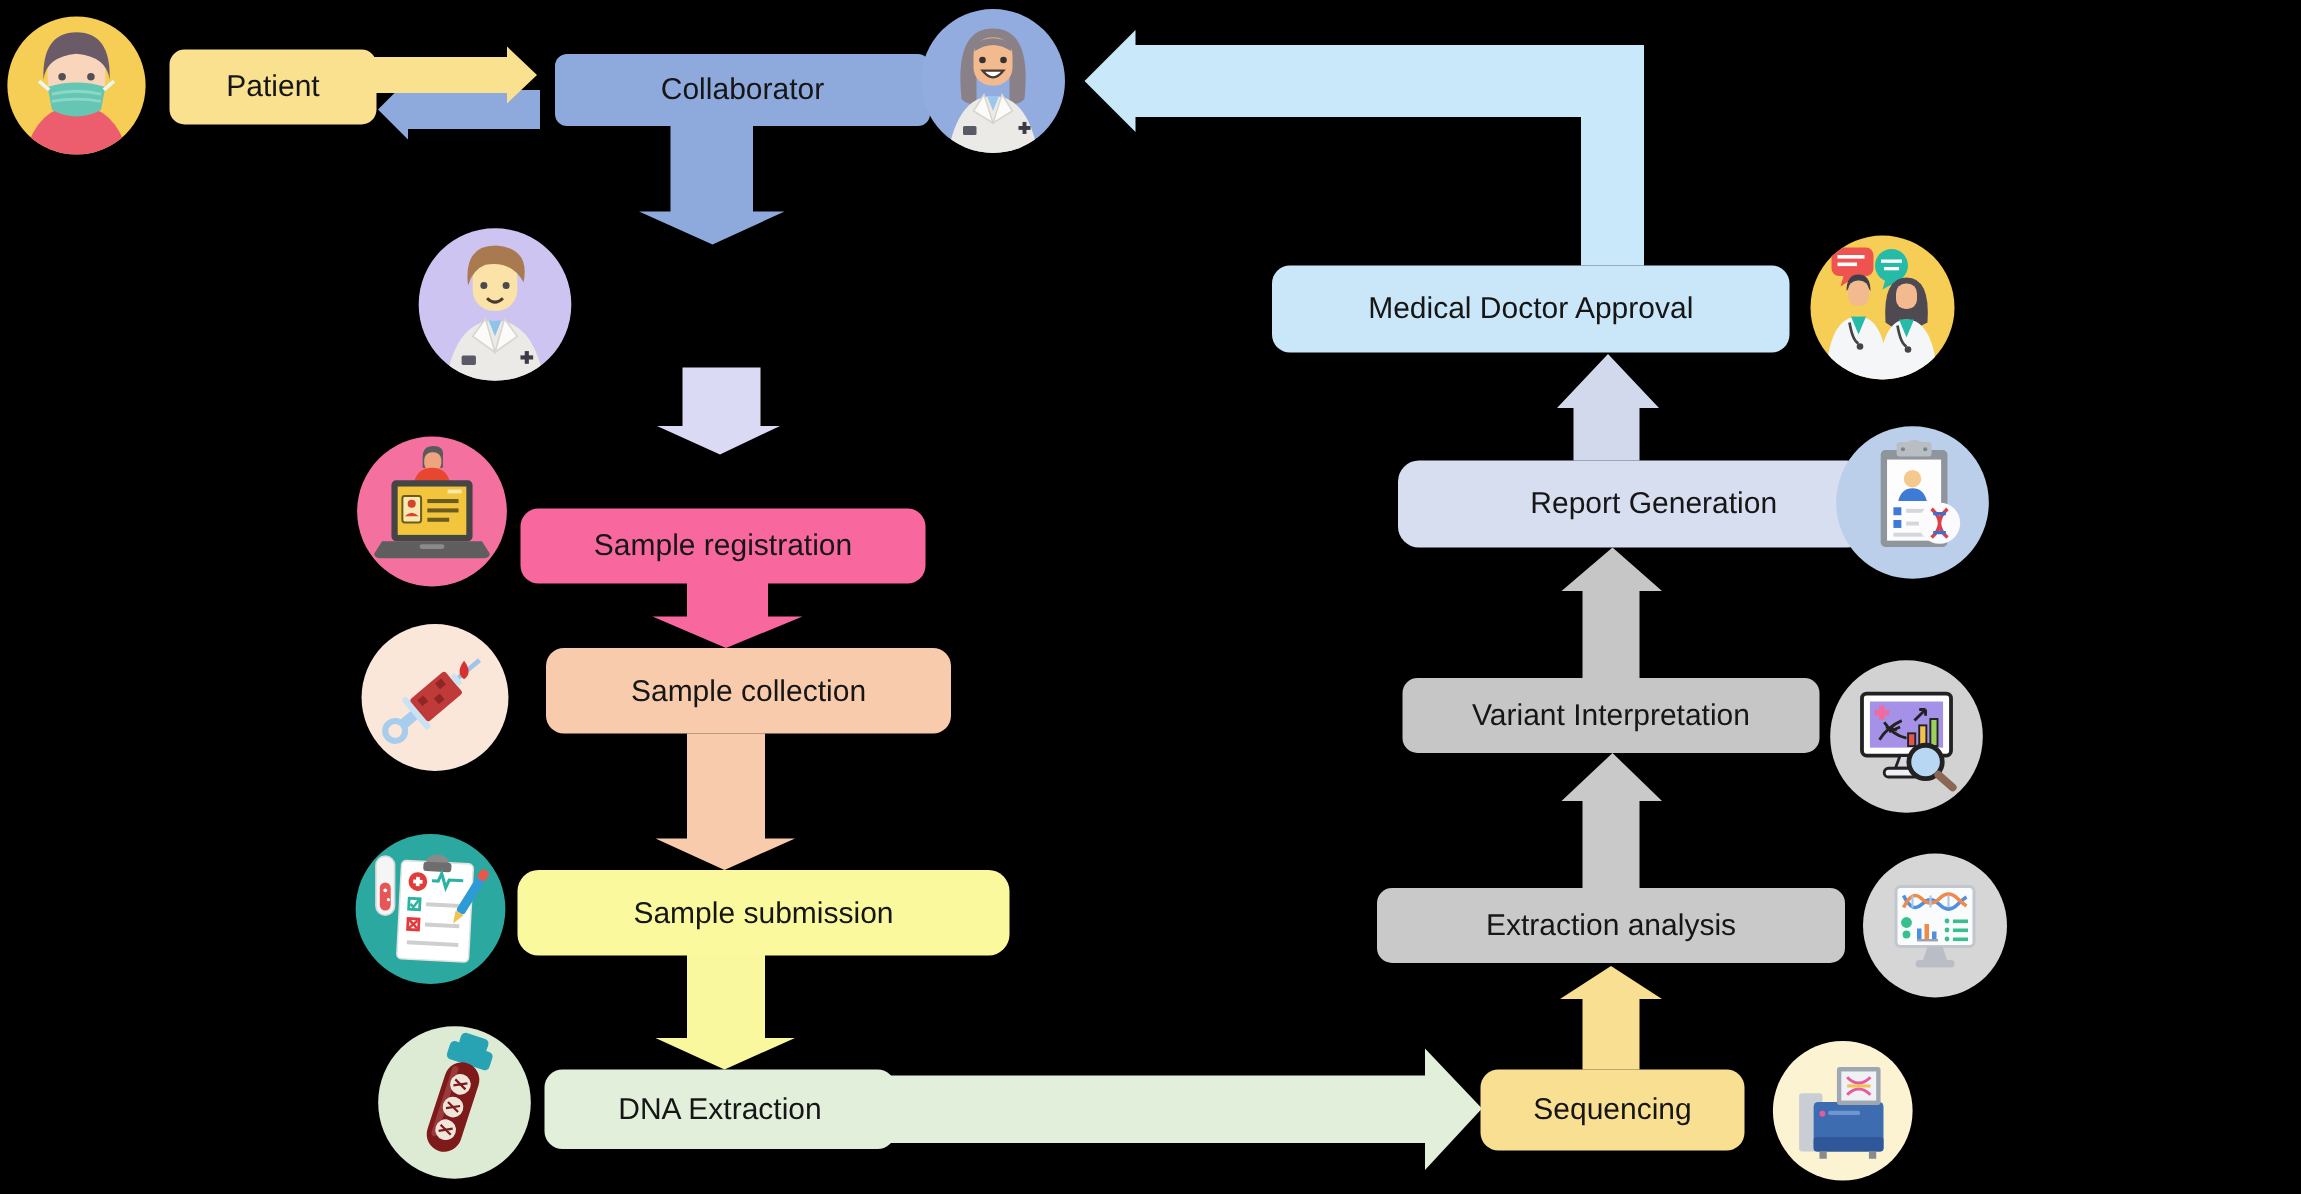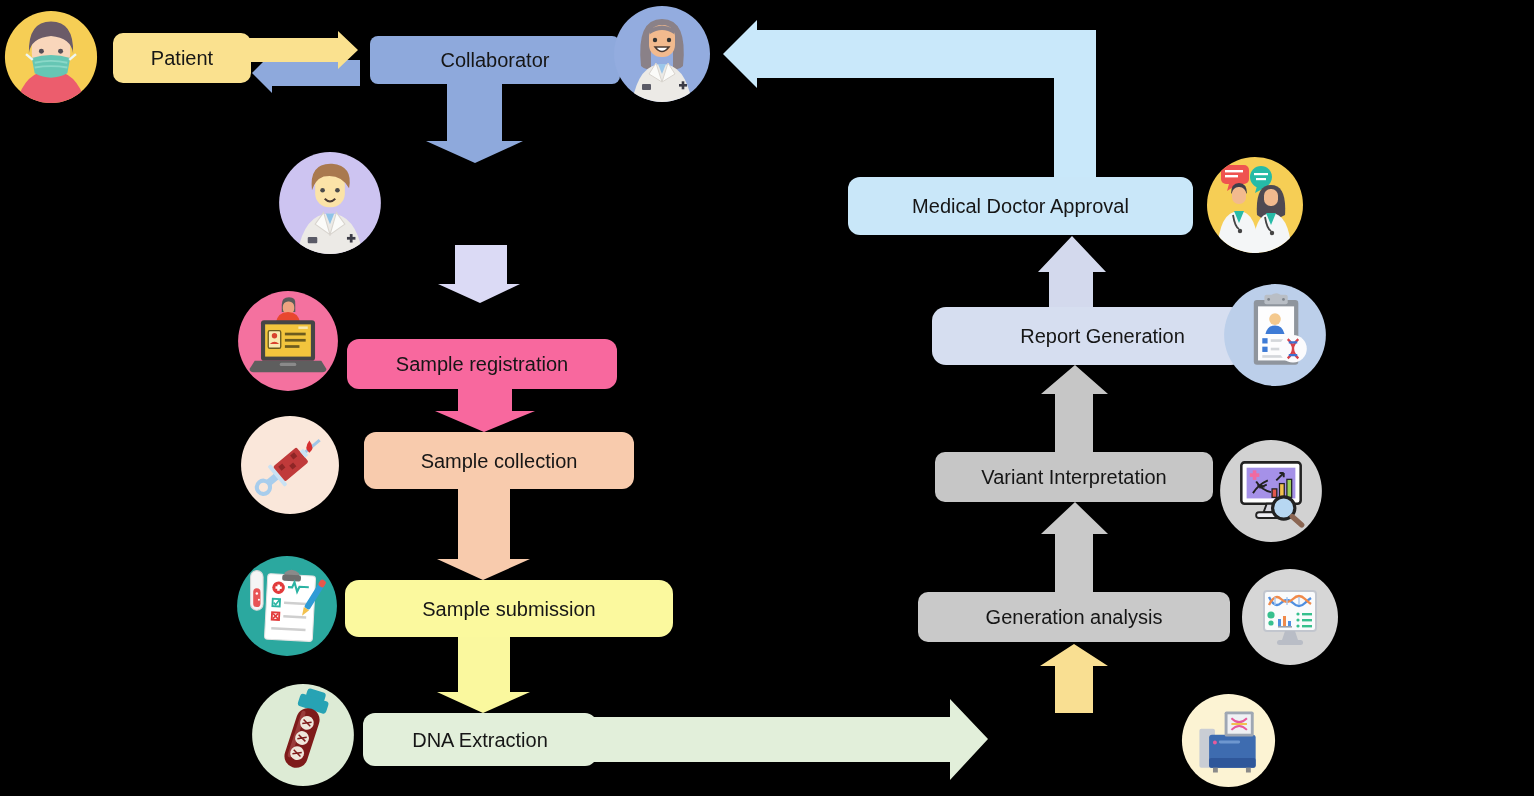--- a/index.html
+++ b/index.html
@@ -85,22 +85,25 @@
     </div>
   <div class="node n-collection">
     <span>Sample collection</span>
     </div>
   <div class="node n-submission">
     <span>Sample submission</span>
     </div>
   <div class="node n-extraction">
     <span>DNA Extraction</span>
     </div>
+  <div class="node n-sequencing">
+    <span>Sequencing</span>
+    </div>
   <div class="node n-analysis">
-    <span>Generation analysis</span>
+    <span>Extraction analysis</span>
     </div>
   <div class="node n-variant">
     <span>Variant Interpretation</span>
     </div>
   <div class="node n-report">
     <span>Report Generation</span>
     </div>
   <div class="node n-mda">
     <span>Medical Doctor Approval</span>
     </div>

